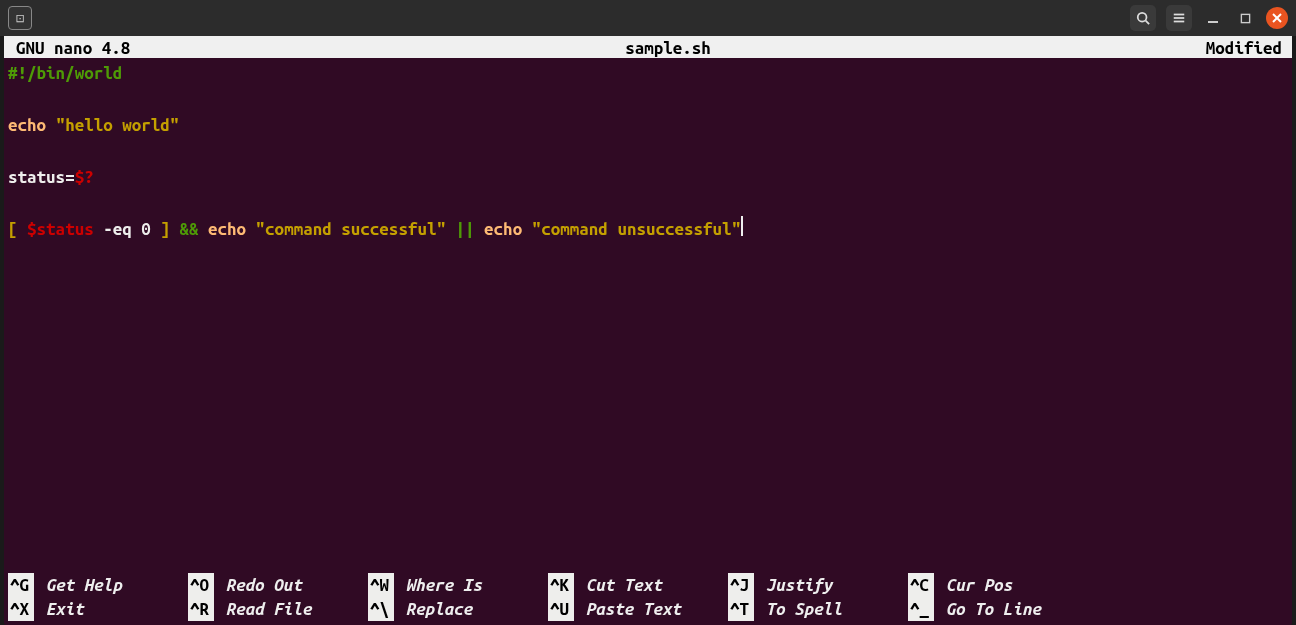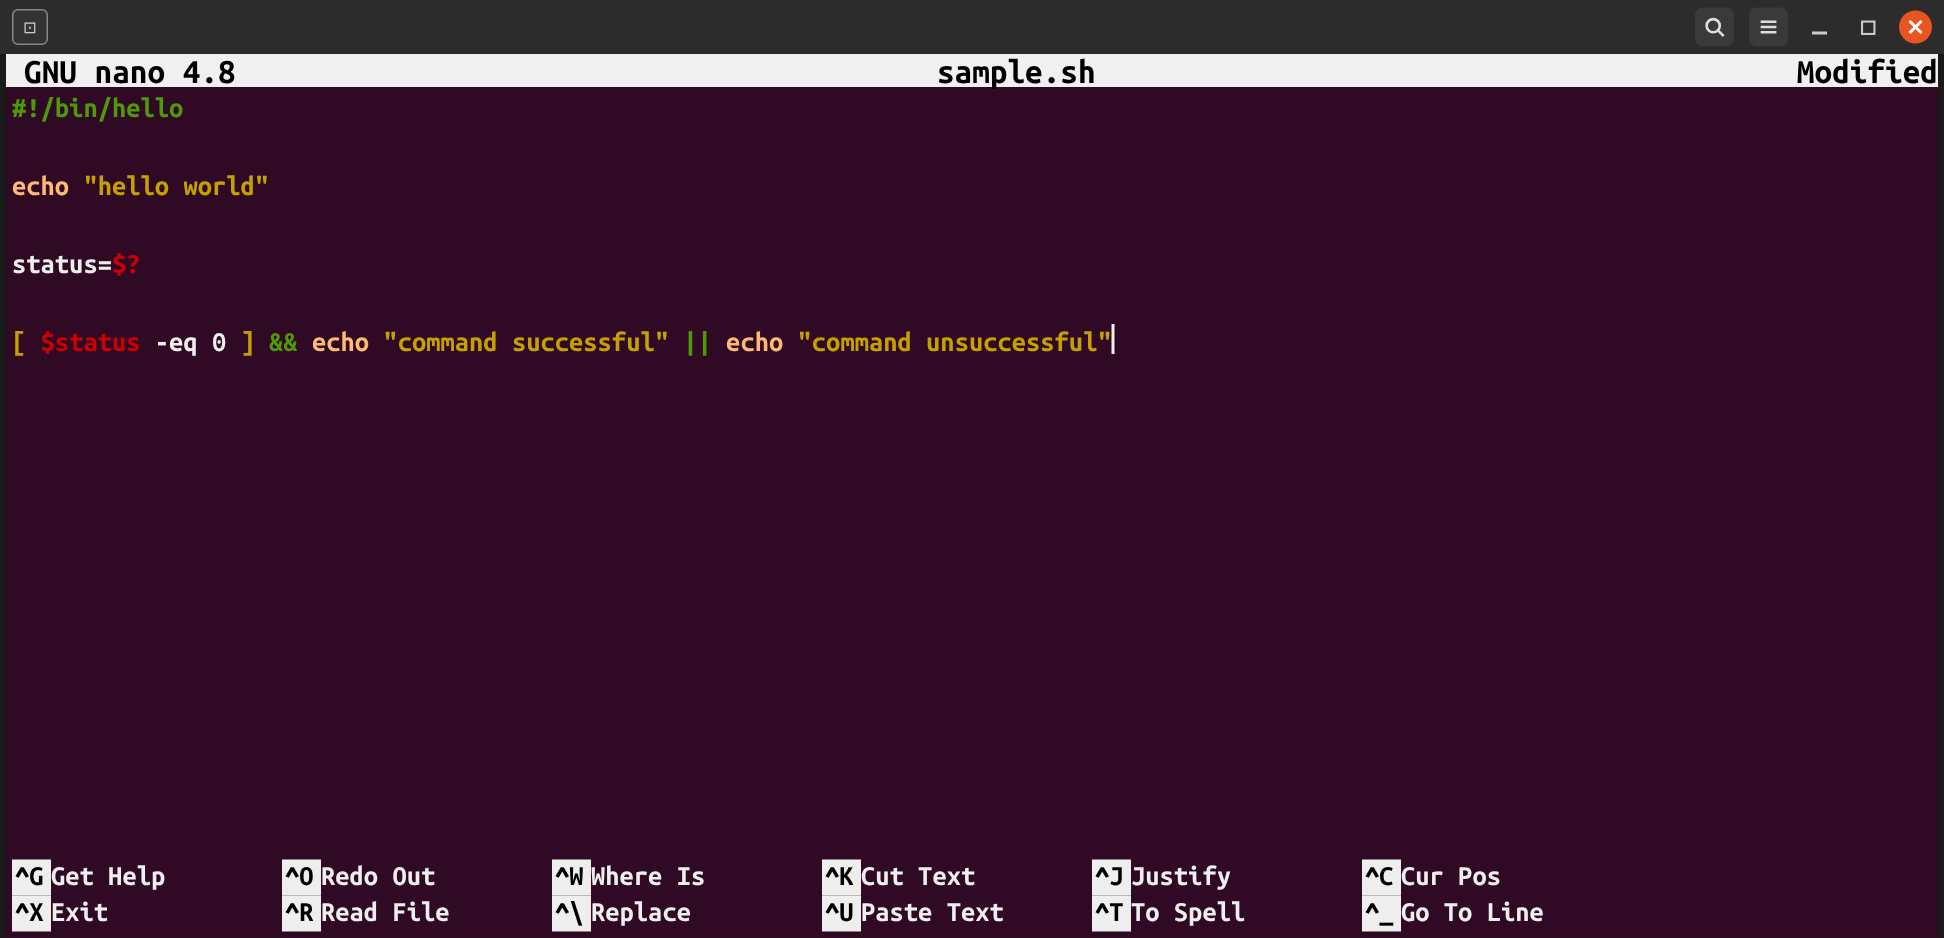--- a/index.html
+++ b/index.html
@@ -92,27 +92,27 @@
     flex-direction: column;
     margin: 0 4px 4px 4px;
     border-radius: 2px;
   }
   .nano-header {
     background: #f0f0f0;
     color: #000;
     display: flex;
     height: 22px;
     align-items: center;
-    font-size: 21px;
+    font-size: 17px;
     font-weight: bold;
     font-family: 'Ubuntu Mono', monospace;
   }
   .nano-header .left { padding-left: 12px; flex: 0 0 auto; }
   .nano-header .center { flex: 1; text-align: center; }
-  .nano-header .right { flex: 0 0 auto; }
+  .nano-header .right { padding-right: 10px; flex: 0 0 auto; }
   .editor {
     flex: 1;
     padding: 2px 4px;
     font-size: 17px;
     line-height: 26px;
     font-family: 'Ubuntu Mono', 'DejaVu Sans Mono', monospace;
     font-weight: bold;
     white-space: pre;
     color: #eee;
   }
@@ -144,21 +144,21 @@
     width: 180px;
   }
   .sc-key {
     background: #eeeeec;
     color: #000;
     padding: 0 2px;
     min-width: 26px;
     text-align: left;
     display: inline-block;
   }
-  .sc-label { margin-left: 0; }
+  .sc-label { margin-left: 12px; font-style: italic; }
 </style>
 </head>
 <body>
 
 <div class="titlebar">
   <div class="titlebar-left">
     <div class="terminal-icon">⊡</div>
   </div>
   <div class="titlebar-right">
     <div class="titlebtn square">
@@ -194,21 +194,21 @@
 </div>
 
 <div class="terminal">
 
   <div class="nano-header">
     <div class="left">GNU nano 4.8</div>
     <div class="center">sample.sh</div>
     <div class="right">Modified</div>
   </div>
 
-  <div class="editor"><span class="c-green">#!/bin/hello</span>
+  <div class="editor"><span class="c-green">#!/bin/world</span>
 
 <span class="c-blue">echo</span><span> </span><span class="c-yellow">"hello world"</span>
 
 <span class="c-white">status</span><span class="c-white">=</span><span class="c-red">$?</span>
 
 <span class="c-yellow">[ </span><span class="c-red">$status</span><span class="c-white"> -eq </span><span class="c-white">0</span><span class="c-yellow"> ] </span><span class="c-green">&amp;&amp; </span><span class="c-blue">echo</span><span> </span><span class="c-yellow">"command successful"</span><span class="c-green"> || </span><span class="c-blue">echo</span><span> </span><span class="c-yellow">"command unsuccessful"</span><span class="cursor"></span></div>
 
   <div class="shortcuts">
     <div class="sc-row">
       <div class="sc-item">

